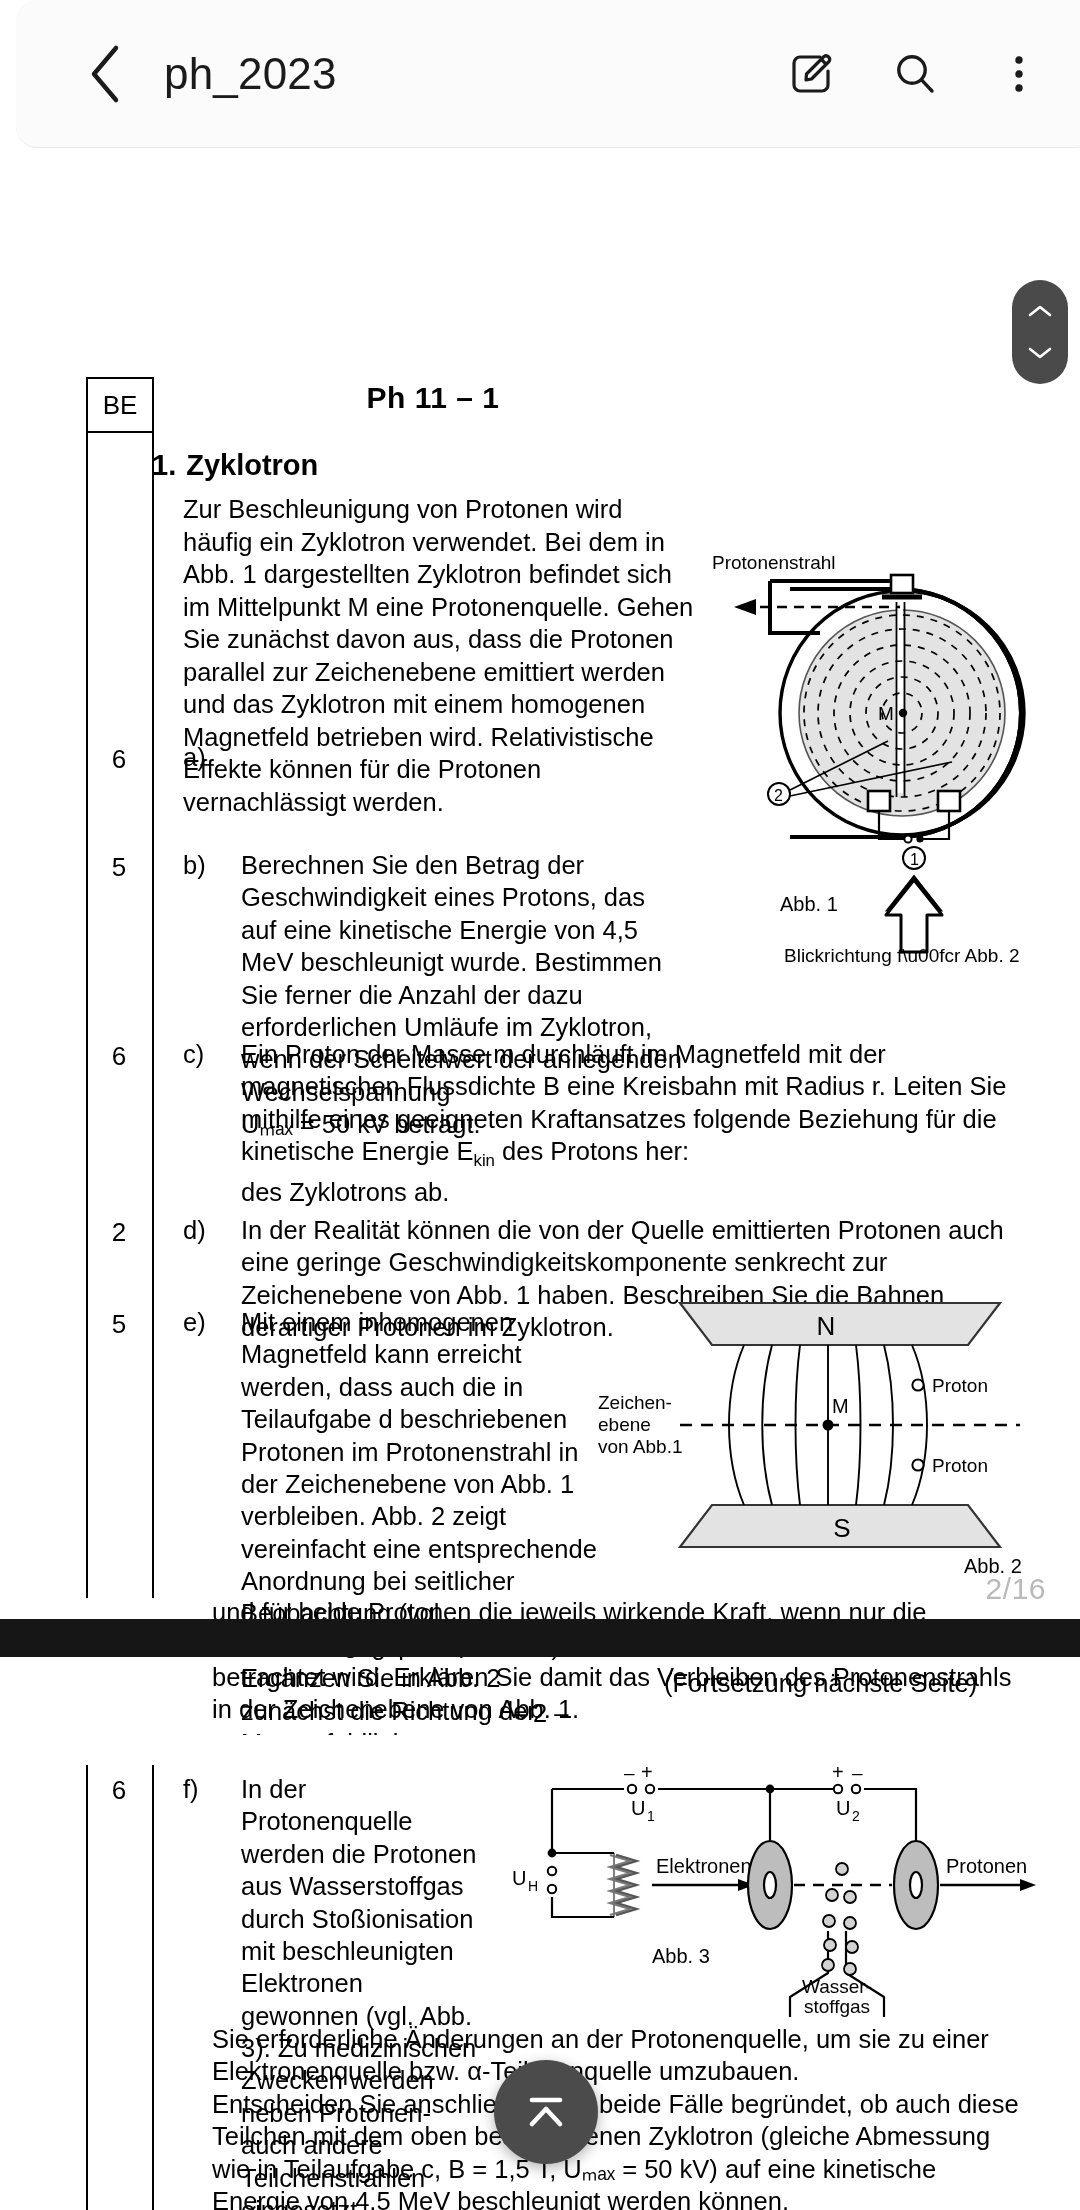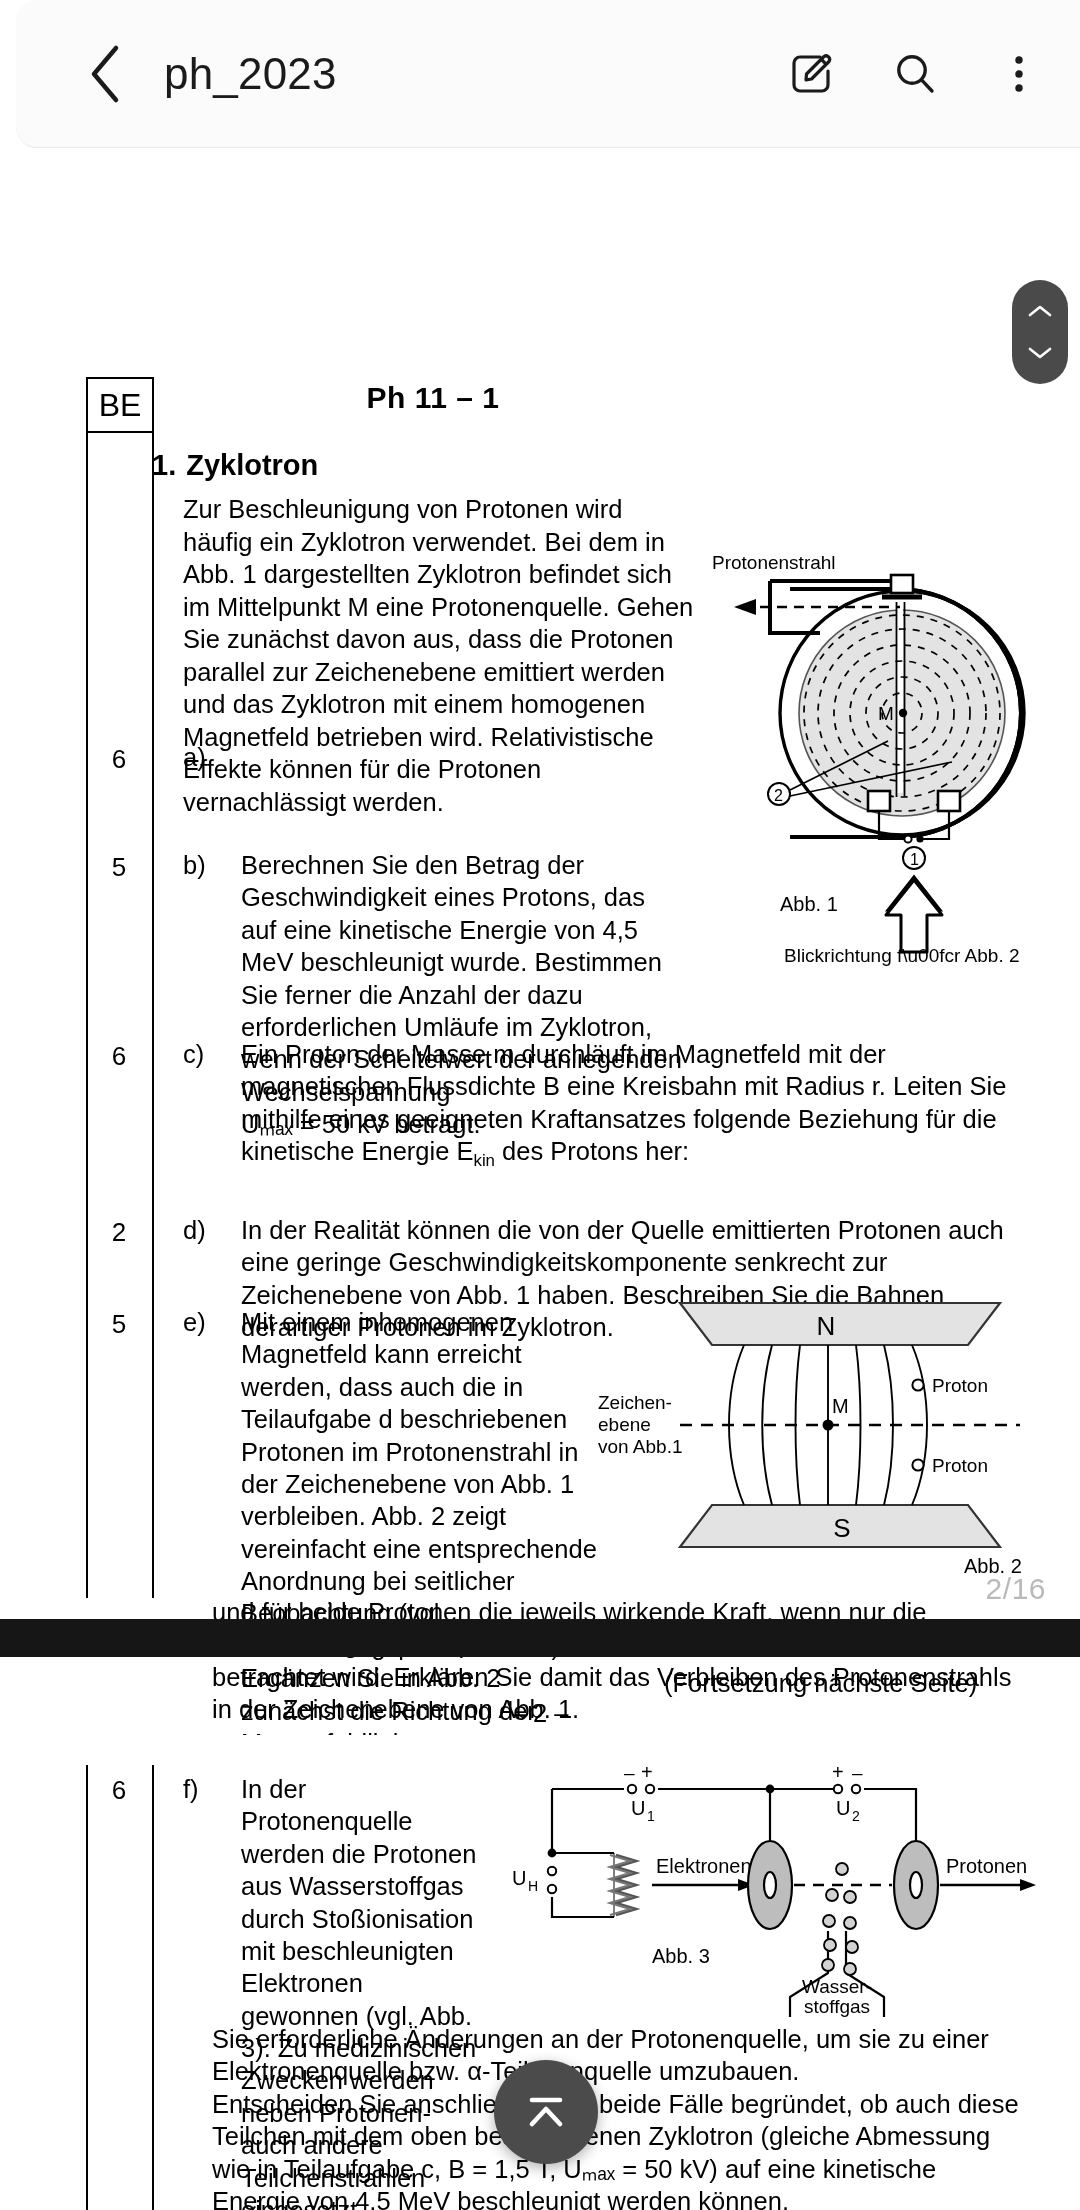--- a/index.html
+++ b/index.html
@@ -52,21 +52,21 @@
   }
 
   
   .sheet { position: absolute; left: 0; top: 0; width: 1080px; }
 
   .be-box {
     position: absolute; left: 86px; top: 228px;
     width: 68px; height: 56px;
     border: 2px solid #000;
     display: flex; align-items: center; justify-content: center;
-    font-size: 32px; background: #fff;
+    font-size: 26px; background: #fff;
   }
   .rule-left {
     position: absolute; left: 86px; width: 2px; background: #000;
   }
   .rule-mid {
     position: absolute; left: 152px; width: 2px; background: #000;
   }
 
   .exam-title {
     position: absolute; left: 0; top: 232px; width: 866px;
@@ -247,20 +247,21 @@
       <div class="task" style="left:183px; top:700px; width:500px;">
         <span class="lbl">b)</span>
         <span class="bdy">Berechnen Sie den Betrag der Geschwindigkeit eines Protons, das auf eine kinetische Energie von 4,5 MeV beschleunigt wurde. Bestimmen Sie ferner die Anzahl der dazu erforderlichen Umläufe im Zyklotron, wenn der Scheitelwert der anliegenden Wechselspannung</span>
         <span class="bdy">Uₘₐₓ = 50 kV beträgt.</span>
       </div>
 
       <div class="be-val" style="top:892px;">6</div>
       <div class="task" style="left:183px; top:889px; width:840px;">
         <span class="lbl">c)</span>
         <span class="bdy"><span>Ein Proton der Masse m durchläuft im Magnetfeld mit der magnetischen Flussdichte B eine Kreisbahn mit Radius r. Leiten Sie mithilfe eines geeigneten Kraftansatzes folgende Beziehung für die kinetische Energie E</span><sub>kin</sub> des Protons her:</span>
+        <span class="bdy" style="margin-top:4px;">des Zyklotrons ab.</span>
       </div>
 
       <div class="be-val" style="top:1068px;">2</div>
       <div class="task" style="left:183px; top:1065px; width:840px;">
         <span class="lbl">d)</span>
         <span class="bdy">In der Realität können die von der Quelle emittierten Protonen auch eine geringe Geschwindigkeitskomponente senkrecht zur Zeichenebene von Abb. 1 haben. Beschreiben Sie die Bahnen derartiger Protonen im Zyklotron.</span>
       </div>
 
       <div class="be-val" style="top:1160px;">5</div>
       <div class="task" style="left:183px; top:1157px; width:420px;">

